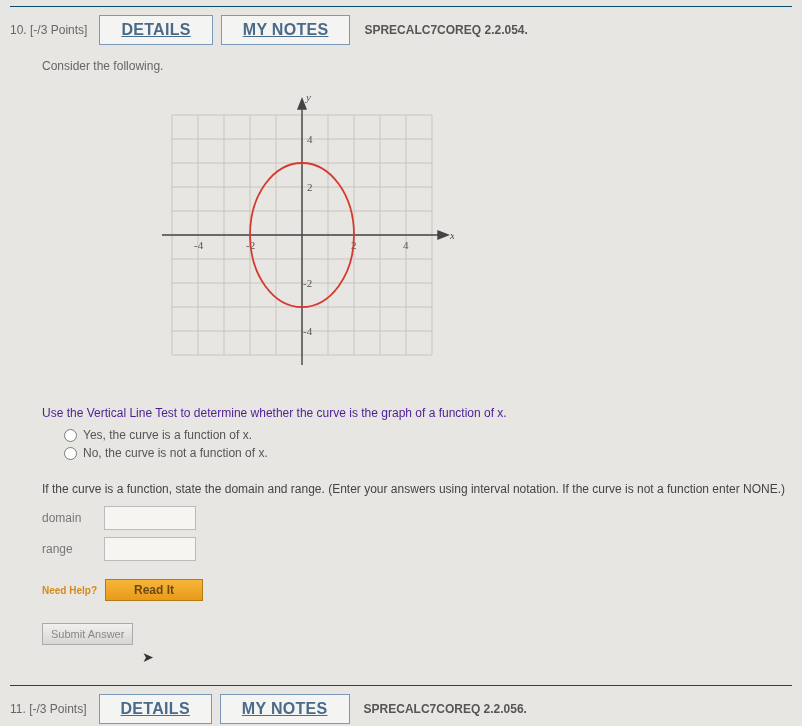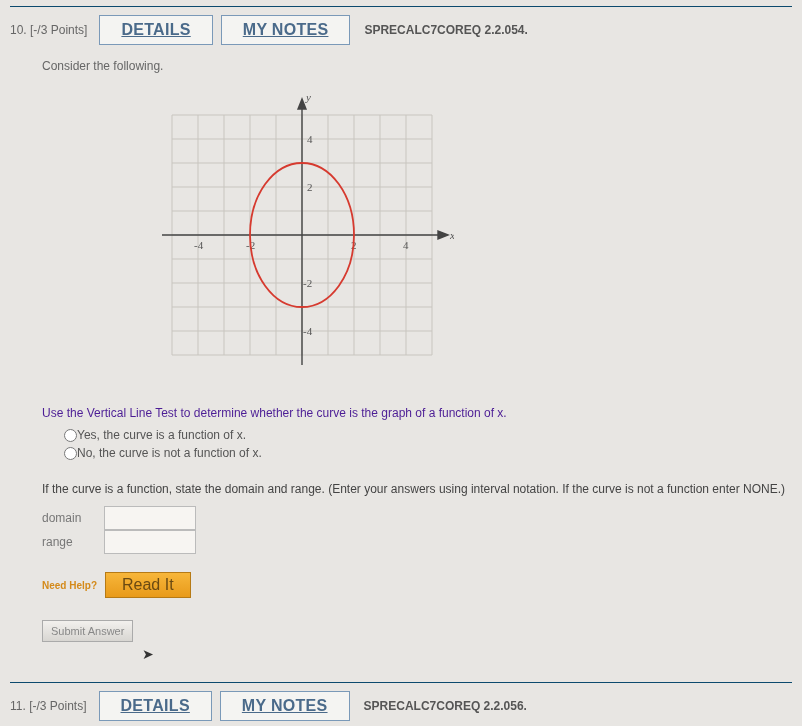--- a/index.html
+++ b/index.html
@@ -32,42 +32,43 @@
       font-weight: bold;
       cursor: pointer;
       letter-spacing: .3px;
       text-decoration: underline;
     }
     .assign-code { color: #555; font-weight: bold; font-size: 12px; margin-left: 6px; }
     .q-body { padding-left: 32px; }
     .prompt { color: #666; font-size: 12px; margin-bottom: 12px; }
     .graph-wrap { margin: 4px 0 18px 112px; }
     .vlt-text { color: #4c1d95; font-size: 12px; margin-bottom: 8px; }
-    .radio-row { display: flex; align-items: center; margin: 4px 0 4px 22px; color: #555; font-size: 12px; }
+    .radio-row { display: flex; align-items: center; gap: 6px; margin: 4px 0 4px 22px; color: #555; font-size: 12px; }
     .radio-row input { width: 13px; height: 13px; }
     .instr { color: #444; font-size: 12px; margin: 22px 0 10px 0; }
-    .field-row { display: flex; align-items: center; gap: 12px; margin: 0 0; }
+    .field-row { display: flex; align-items: center; gap: 12px; margin: 7px 0; }
     .field-label { color: #777; font-size: 12px; width: 50px; }
     .text-input {
       border: 1px solid #bbb;
       background: #f7f5f2;
       width: 92px;
       height: 24px;
       padding: 2px 4px;
       font-size: 12px;
     }
     .help-row { display: flex; align-items: center; gap: 8px; margin-top: 18px; }
     .help-label { color: #d48a1a; font-weight: bold; font-size: 10px; }
     .readit {
       background: linear-gradient(#f7b63a, #e89a1a);
       border: 1px solid #b67a15;
       color: #6b4a12;
-      font-size: 16px;
-      padding: 3px 16px;
+      font-size: 12px;
+      padding: 3px 28px;
       cursor: pointer;
+      font-weight: bold;
     }
     .submit {
       margin-top: 22px;
       border: 1px solid #aaa;
       background: linear-gradient(#f2f0ed, #d8d6d2);
       color: #888;
       font-size: 11px;
       padding: 4px 8px;
       cursor: pointer;
     }

